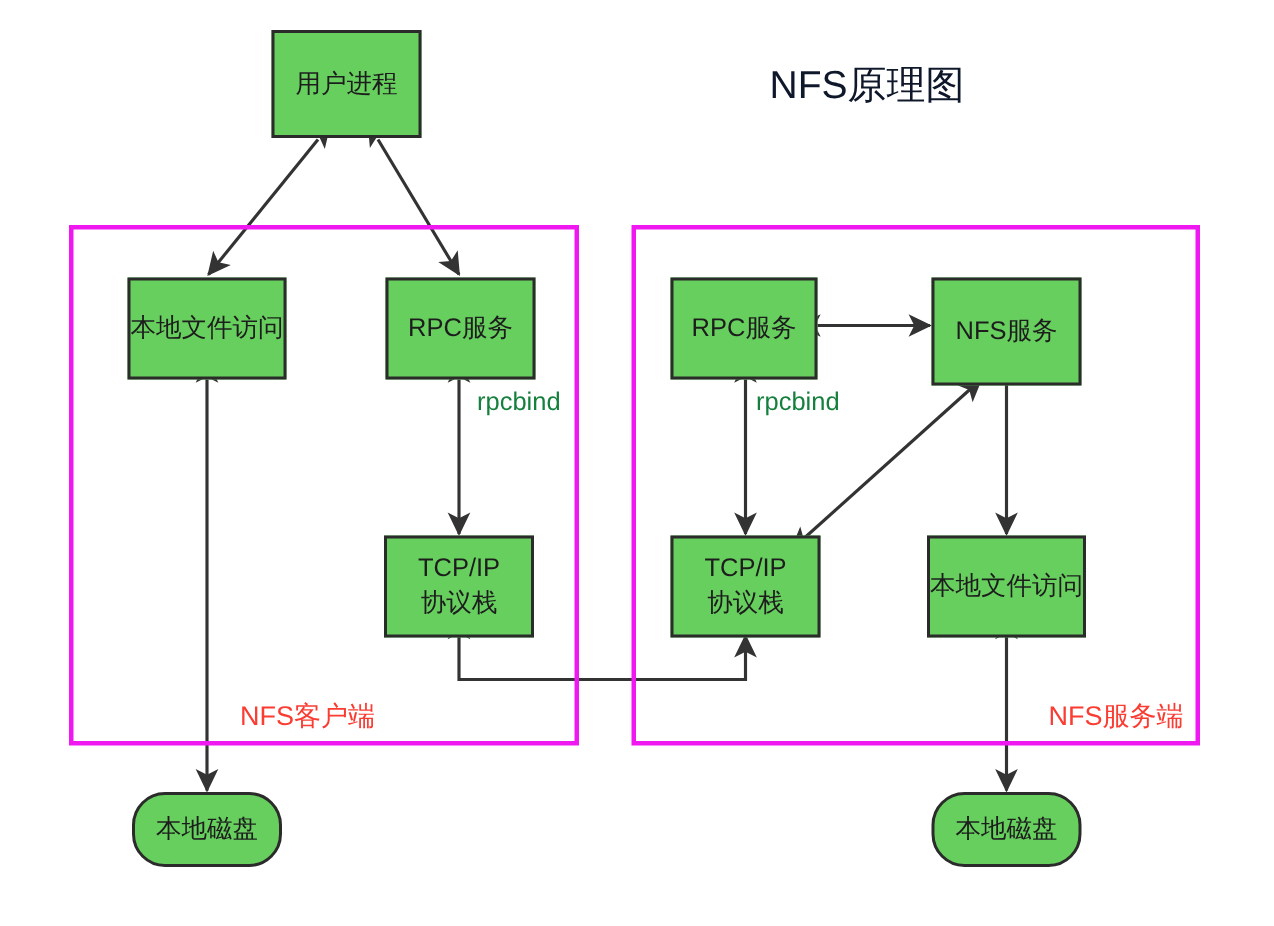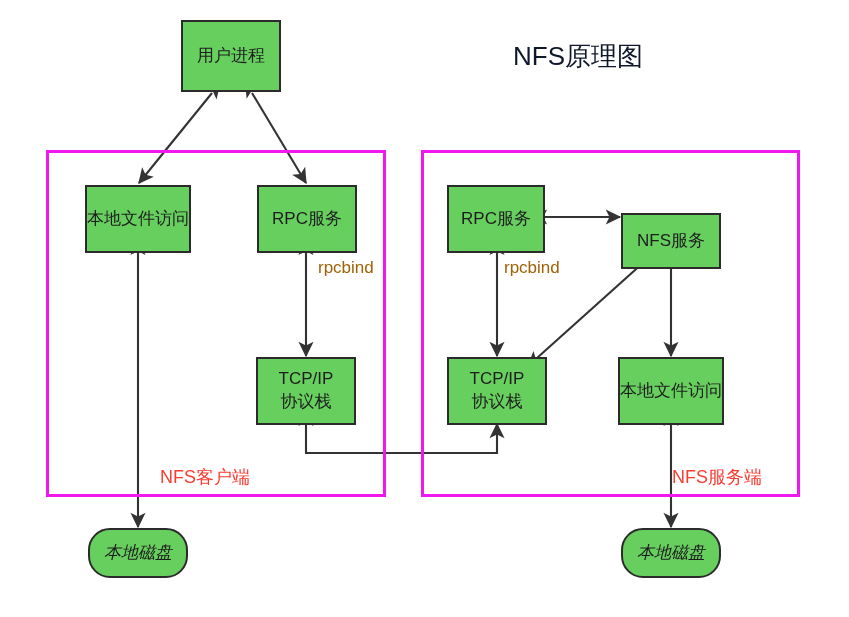--- a/index.html
+++ b/index.html
@@ -48,32 +48,31 @@
     font-size: 17px;
     display: flex;
     align-items: center;
     justify-content: center;
     text-align: center;
     line-height: 1.35;
     z-index: 3;
   }
   .node.rounded {
     border-radius: 22px;
-    font-style: italic;
   }
   .title {
     position: absolute;
     color: #0f172a;
     font-size: 26px;
     white-space: nowrap;
     line-height: 1;
   }
   .edge-label {
     position: absolute;
-    color: #a16207;
+    color: #15803d;
     font-size: 17px;
     white-space: nowrap;
     line-height: 1;
     z-index: 4;
   }
 </style>
 </head>
 <body>
 
 <div id="canvas">
@@ -109,37 +108,37 @@
       <line x1="671" y1="253" x2="671" y2="356" marker-start="url(#ah-start)" marker-end="url(#ah)"></line>
 
       <line x1="671" y1="424" x2="671" y2="527" marker-start="url(#ah-start)" marker-end="url(#ah)"></line>
     </g>
   </svg>
 
   <div class="zone" style="left:46px; top:150px; width:340px; height:347px;"></div>
   <div class="zone" style="left:421px; top:150px; width:379px; height:347px;"></div>
 
   <div class="zone-label" style="left:160px; top:468px;">NFS客户端</div>
-  <div class="zone-label" style="left:672px; top:468px;">NFS服务端</div>
+  <div class="zone-label" style="left:699px; top:468px;">NFS服务端</div>
 
   <div class="title" style="left:513px; top:43px;">NFS原理图</div>
 
   <div class="node" style="left:181px; top:20px; width:100px; height:72px;">用户进程</div>
 
   <div class="node" style="left:85px; top:185px; width:106px; height:68px;">本地文件访问</div>
 
   <div class="node" style="left:257px; top:185px; width:100px; height:68px;">RPC服务</div>
 
   <div class="node" style="left:256px; top:357px; width:100px; height:68px; padding:0 18px;">TCP/IP协议栈</div>
 
   <div class="node rounded" style="left:88px; top:528px; width:100px; height:50px;">本地磁盘</div>
 
   <div class="node" style="left:447px; top:185px; width:98px; height:68px;">RPC服务</div>
 
-  <div class="node" style="left:621px; top:185px; width:100px; height:56px;margin-top:28px;">NFS服务</div>
+  <div class="node" style="left:621px; top:185px; width:100px; height:72px;">NFS服务</div>
 
   <div class="node" style="left:447px; top:357px; width:100px; height:68px; padding:0 18px;">TCP/IP协议栈</div>
 
   <div class="node" style="left:618px; top:357px; width:106px; height:68px;">本地文件访问</div>
 
   <div class="node rounded" style="left:621px; top:528px; width:100px; height:50px;">本地磁盘</div>
 
   <div class="edge-label" style="left:318px; top:259px;">rpcbind</div>
   <div class="edge-label" style="left:504px; top:259px;">rpcbind</div>
 

